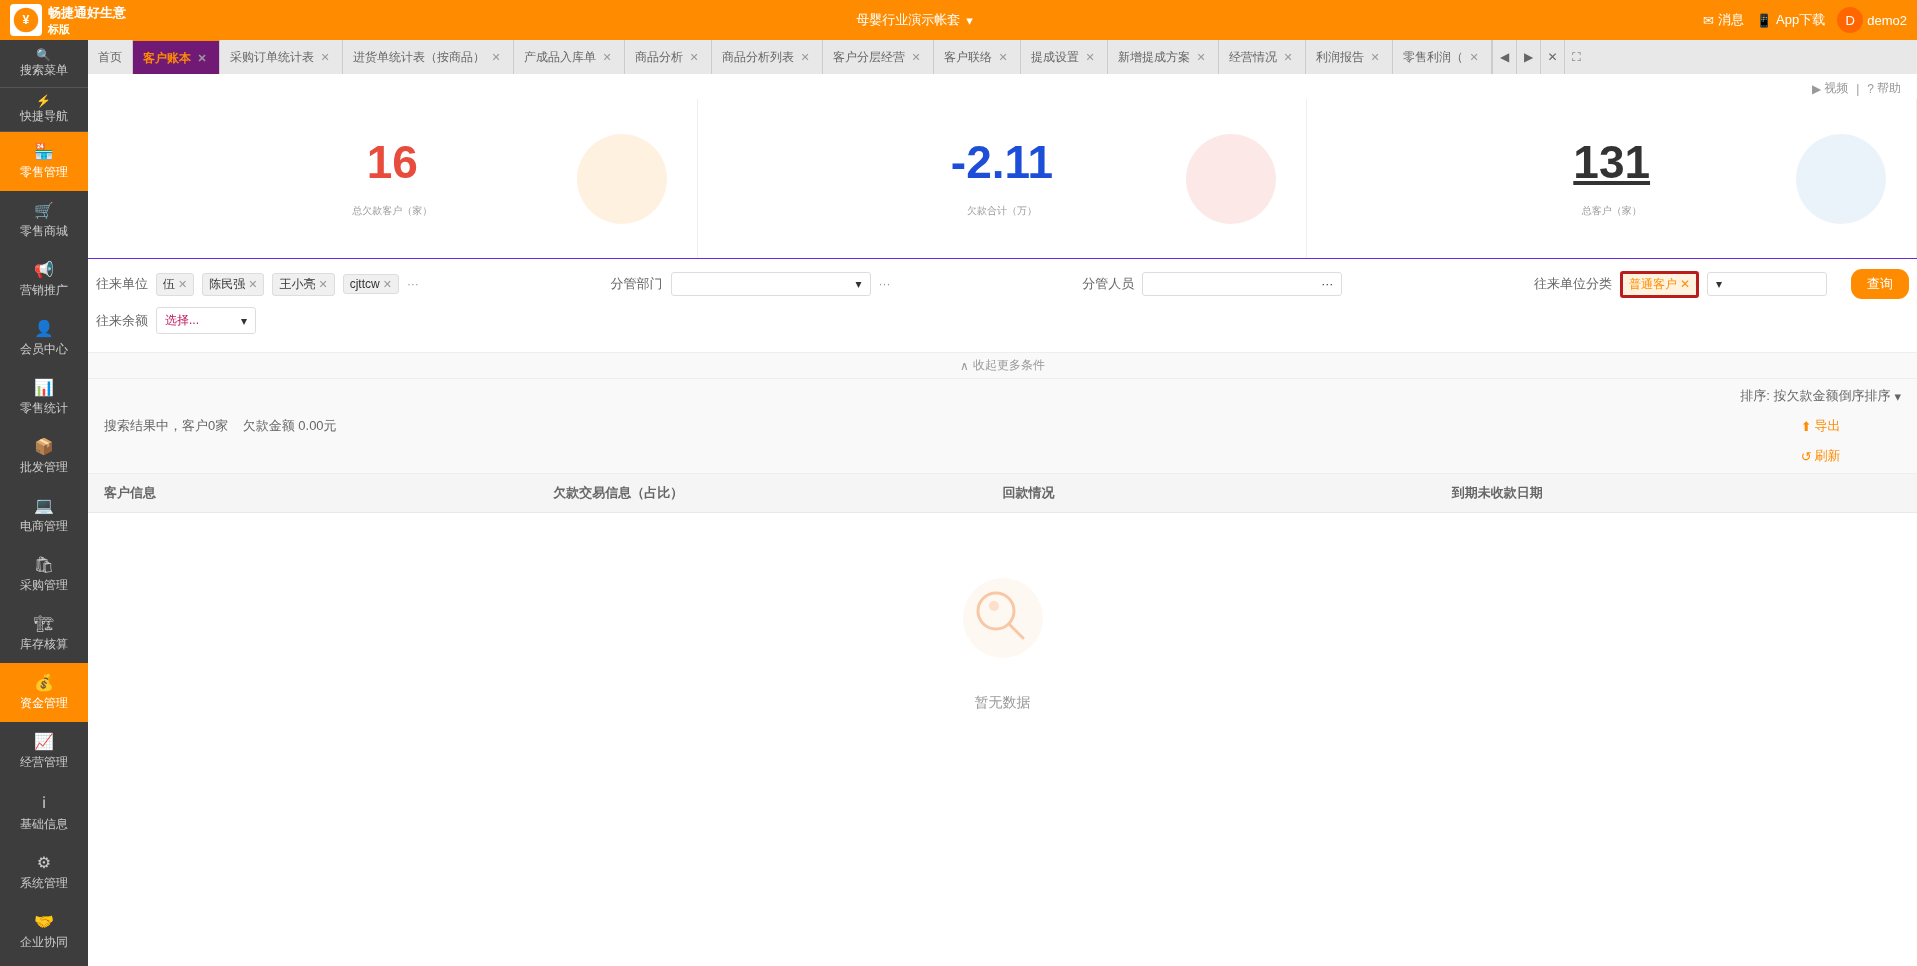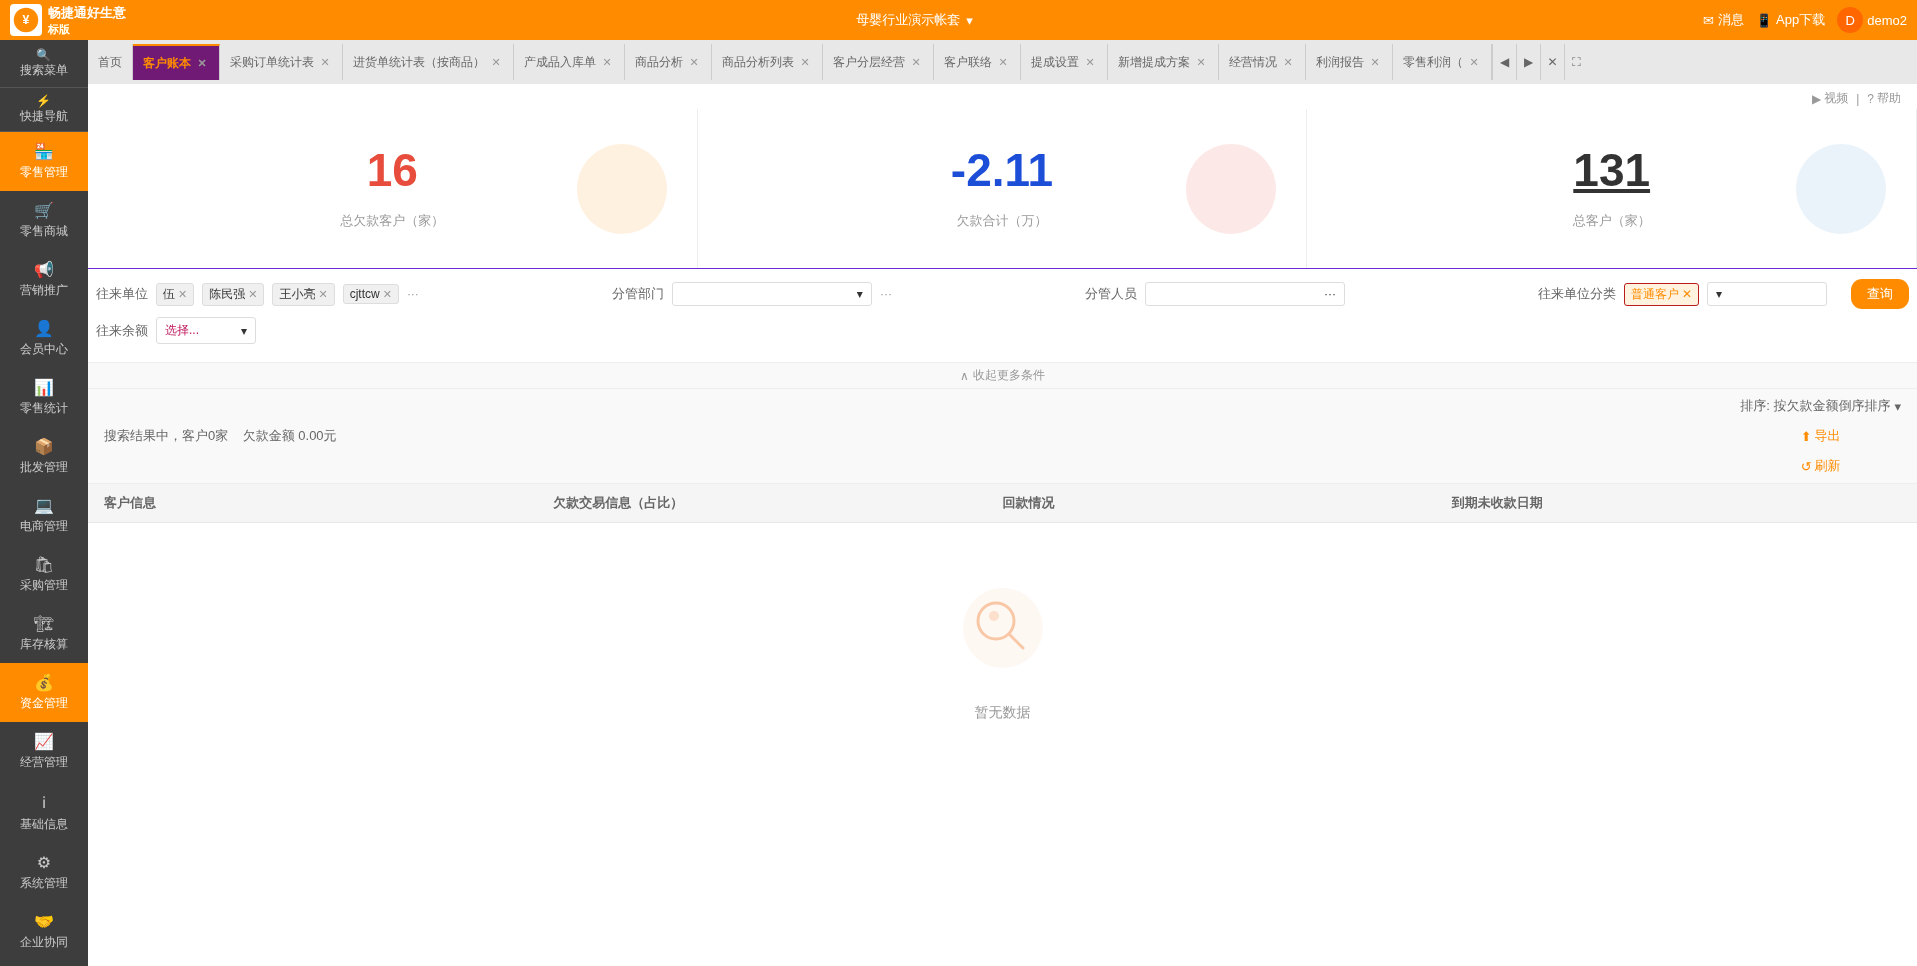--- a/index.html
+++ b/index.html
@@ -4,21 +4,21 @@
   <style>
     * { box-sizing: border-box; margin: 0; padding: 0; font-family: 'Microsoft YaHei', Arial, sans-serif; }
     body { background: #f5f5f5; font-size: 13px; color: #333; overflow: hidden; }
 
     
     .app-wrapper { display: flex; flex-direction: column; height: 966px; width: 1917px; }
     .top-bar { height: 40px; background: #ff8c00; display: flex; align-items: center; padding: 0 10px; justify-content: space-between; flex-shrink: 0; }
     .main-layout { display: flex; flex: 1; overflow: hidden; }
     .sidebar { width: 88px; background: #3d3d3d; display: flex; flex-direction: column; flex-shrink: 0; overflow-y: auto; }
     .content-area { flex: 1; display: flex; flex-direction: column; overflow: hidden; }
-    .tab-bar { height: 44px; background: #e8e8e8; display: flex; align-items: center; flex-shrink: 0; overflow: hidden; }
+    .tab-bar { height: 34px; background: #e8e8e8; display: flex; align-items: center; flex-shrink: 0; overflow: hidden; }
     .main-content { flex: 1; background: #fff; overflow: auto; }
 
     
     .top-logo { display: flex; align-items: center; gap: 6px; color: #fff; font-weight: bold; font-size: 14px; }
     .top-logo-icon { width: 32px; height: 32px; background: #fff; border-radius: 4px; display: flex; align-items: center; justify-content: center; }
     .top-logo-icon svg { width: 28px; height: 28px; }
     .top-logo-text { display: flex; flex-direction: column; }
     .top-logo-main { font-size: 13px; font-weight: bold; color: #fff; }
     .top-logo-sub { font-size: 11px; color: #ffe; }
     .top-center { display: flex; align-items: center; gap: 6px; color: #fff; font-size: 13px; }
@@ -37,32 +37,32 @@
     .tab.active { background: #701a75; color: #ff8c00; font-weight: bold; border-top: 2px solid #ff8c00; }
     .tab-close { width: 14px; height: 14px; display: flex; align-items: center; justify-content: center; border-radius: 50%; font-size: 11px; color: #999; cursor: pointer; }
     .tab-nav-btn { width: 24px; height: 36px; display: flex; align-items: center; justify-content: center; cursor: pointer; background: #e8e8e8; color: #666; border-left: 1px solid #ccc; font-size: 12px; }
 
     
     .stats-row { display: flex; height: 160px; border-bottom: 1px solid #6d28d9; background: #fff; }
     .stat-card { flex: 1; display: flex; flex-direction: column; align-items: center; justify-content: center; border-right: 1px solid #eee; position: relative; padding: 20px; }
     .stat-number { font-size: 42px; font-weight: bold; color: #e74c3c; line-height: 1; }
     .stat-number.negative { color: #e74c3c; }
     .stat-number.black { color: #333; text-decoration: underline; }
-    .stat-label { font-size: 13px; color: #999; margin-top: 19px; }
+    .stat-label { font-size: 10px; color: #999; margin-top: 19px; }
 
     
     .filter-area { padding: 10px 8px; background: #fff; border-bottom: 1px solid #eee; }
     .filter-row { display: flex; align-items: center; gap: 8px; margin-bottom: 8px; flex-wrap: wrap; }
     .filter-label { font-size: 13px; color: #666; white-space: nowrap; }
     .filter-tag { display: inline-flex; align-items: center; gap: 3px; background: #f0f0f0; border: 1px solid #ddd; border-radius: 3px; padding: 2px 6px; font-size: 12px; cursor: pointer; }
     .filter-tag-close { color: #999; cursor: pointer; font-size: 11px; }
     .filter-more { color: #999; cursor: pointer; font-size: 12px; }
     .filter-select { border: 1px solid #ddd; border-radius: 3px; padding: 4px 8px; font-size: 12px; min-width: 120px; background: #fff; display: flex; align-items: center; justify-content: space-between; cursor: pointer; gap: 6px; }
     .filter-select-wide { min-width: 200px; }
-    .orange-tag { background: #fff3e0; border: 1px solid #b91c1c; border-radius: 3px; padding: 2px 6px; font-size: 12px; color: #ff8c00; display: inline-flex; align-items: center; gap: 3px; }
+    .orange-tag { background: #fff3e0; border: 3px solid #b91c1c; border-radius: 3px; padding: 2px 6px; font-size: 12px; color: #ff8c00; display: inline-flex; align-items: center; gap: 3px; }
     .orange-tag-close { cursor: pointer; }
 
     
     .collapse-row { display: flex; justify-content: center; padding: 4px 0; background: #f9f9f9; border-bottom: 1px solid #eee; cursor: pointer; }
     .collapse-btn { color: #999; font-size: 12px; display: flex; align-items: center; gap: 4px; }
 
     
     .results-bar { display: flex; align-items: center; justify-content: space-between; padding: 8px 16px; background: #f9f9f9; border-bottom: 1px solid #eee; }
     .results-info { font-size: 13px; color: #666; }
     .results-right { display: flex; align-items: center; gap: 12px; font-size: 13px; color: #666; flex-direction: column; }

